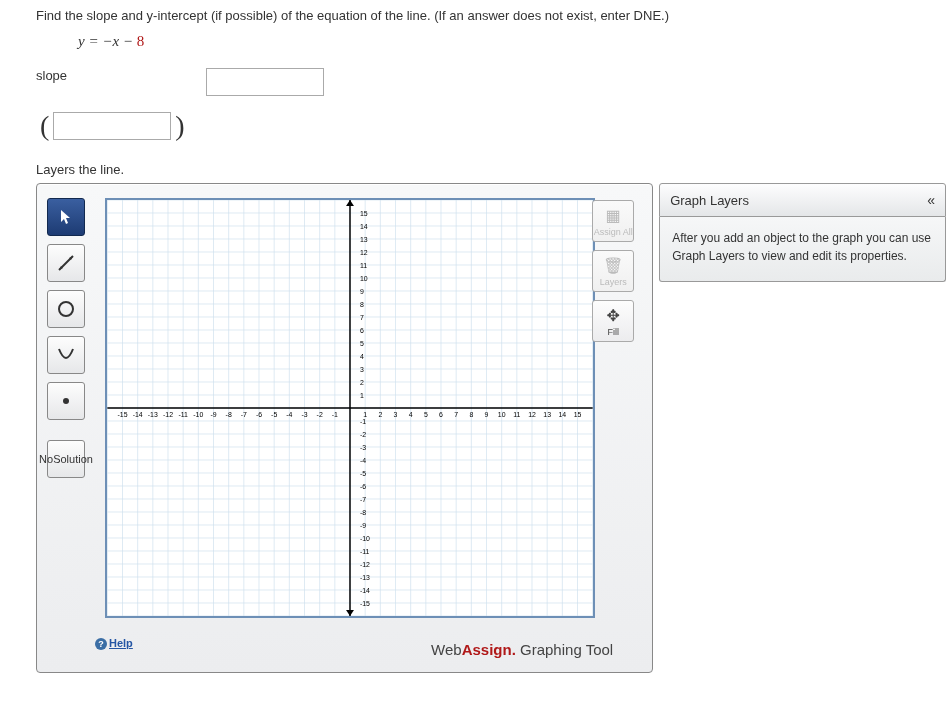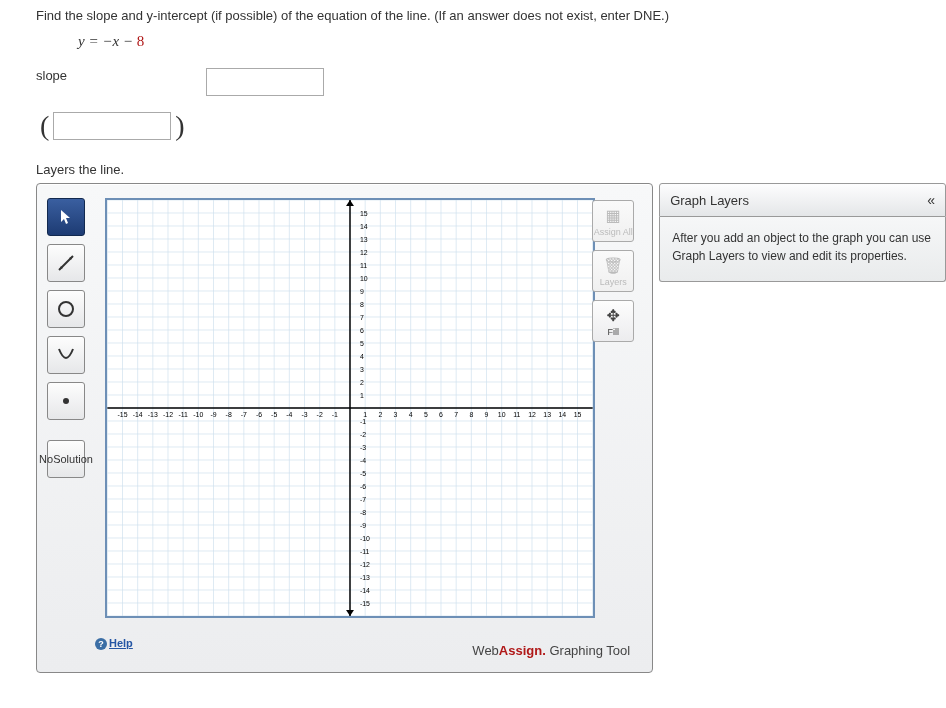--- a/index.html
+++ b/index.html
@@ -141,23 +141,23 @@
   cursor: pointer;
   font-weight: bold;
 }
 .help-link .qicon{
   display:inline-block;width:12px;height:12px;border-radius:50%;
   background:#3b6ea5;color:#fff;font-size:9px;line-height:12px;text-align:center;
   margin-right:2px;text-decoration:none;
 }
 .branding {
   position: absolute;
-  right: 22px;
+  right: 39px;
   bottom: 14px;
-  font-size: 13px;
+  font-size: 15px;
 }
 .branding .wa-web { color:#444; }
 .branding .wa-assign { color:#b01818; font-weight:bold; }
 .branding .wa-rest { color:#444; }
 
 .layers-panel {
   margin-left: 6px;
   width: 294px;
 }
 .layers-header {

